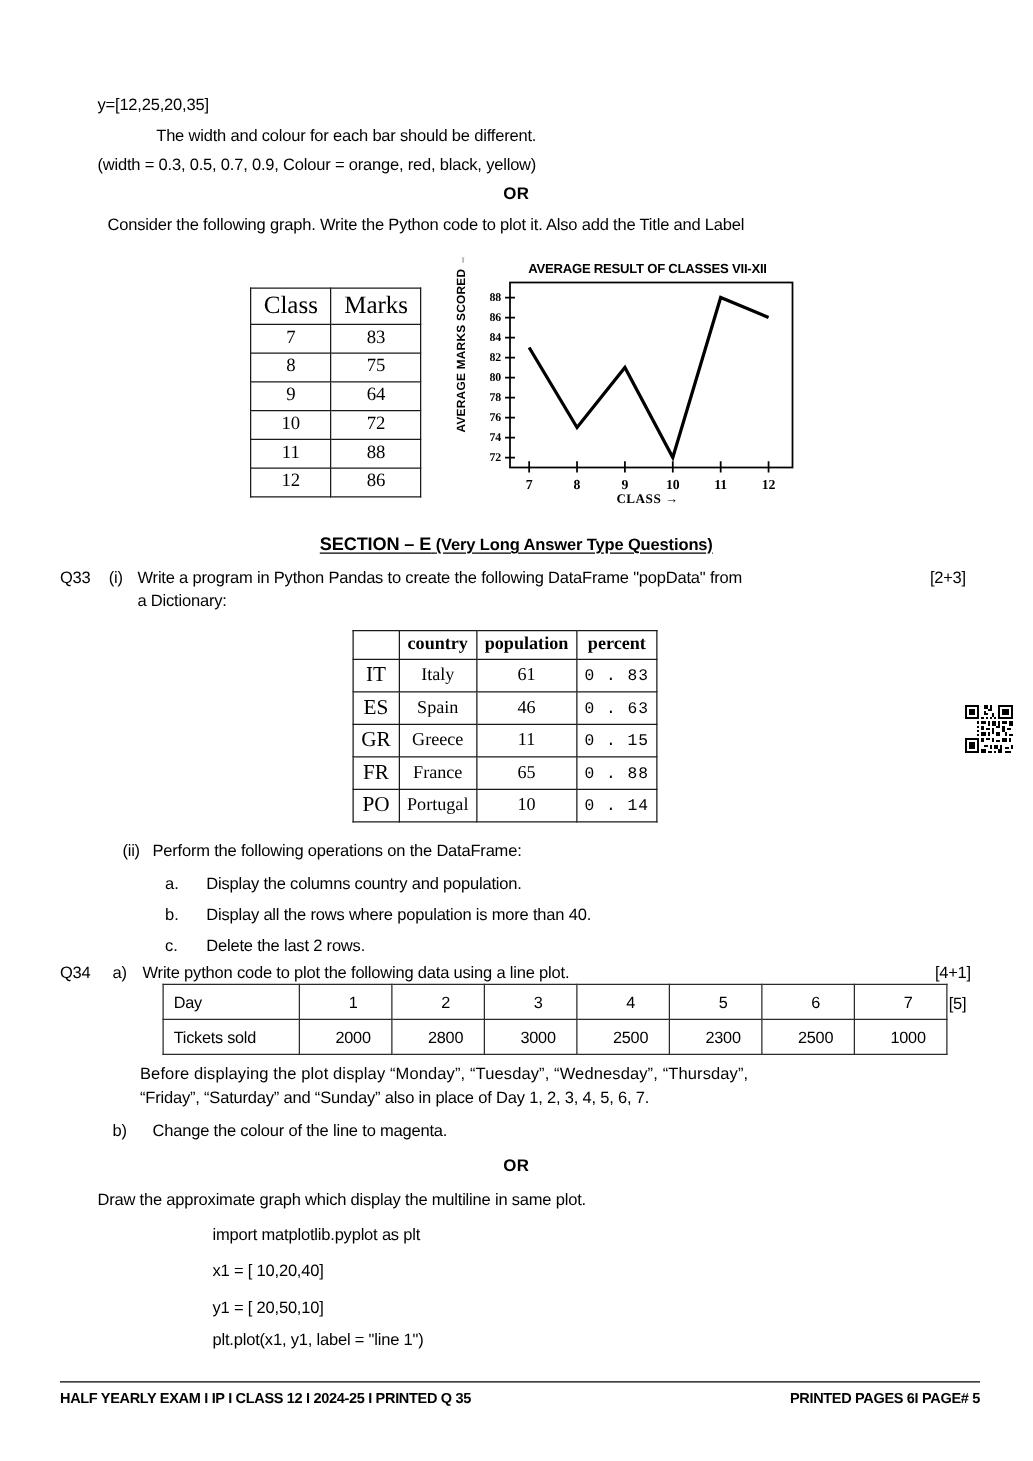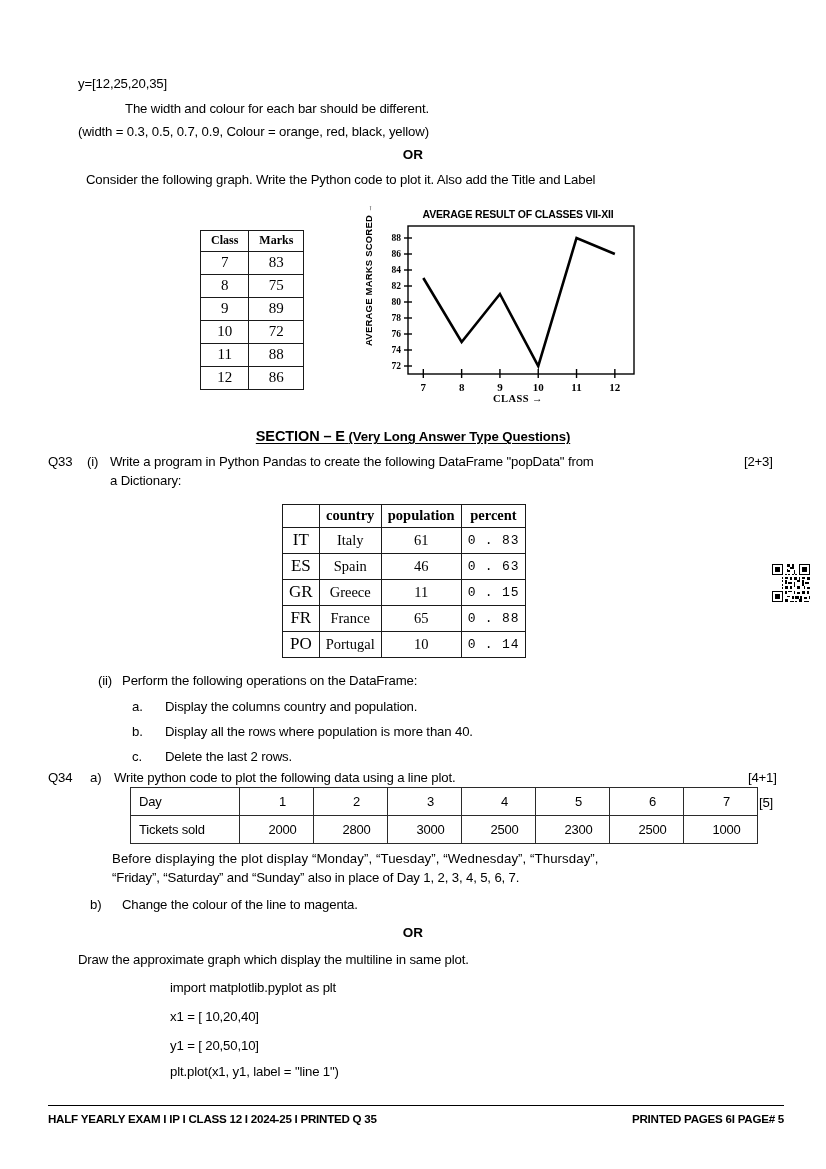--- a/index.html
+++ b/index.html
@@ -83,23 +83,23 @@
   }
 
   
   #classmarks-table {
     left: 200px;
     top: 230px;
     font-family: "Liberation Serif", serif;
     font-size: 15px;
   }
   #classmarks-table th {
-    font-weight: bold;
+    font-weight: normal;
     padding: 2px 10px 3px 10px;
-    font-size: 12px;
+    font-size: 20px;
   }
   #classmarks-table td {
     padding: 2px 10px 3px 10px;
   }
 
   
   #popdata-table {
     left: 282px;
     top: 504px;
     font-family: "Liberation Serif", serif;
@@ -217,21 +217,21 @@
       <tr>
         <td>7</td>
         <td>83</td>
       </tr>
       <tr>
         <td>8</td>
         <td>75</td>
       </tr>
       <tr>
         <td>9</td>
-        <td>89</td>
+        <td>64</td>
       </tr>
       <tr>
         <td>10</td>
         <td>72</td>
       </tr>
       <tr>
         <td>11</td>
         <td>88</td>
       </tr>
       <tr>

